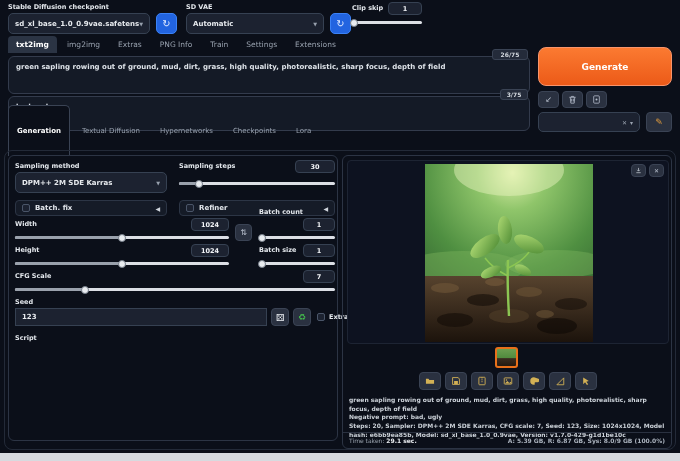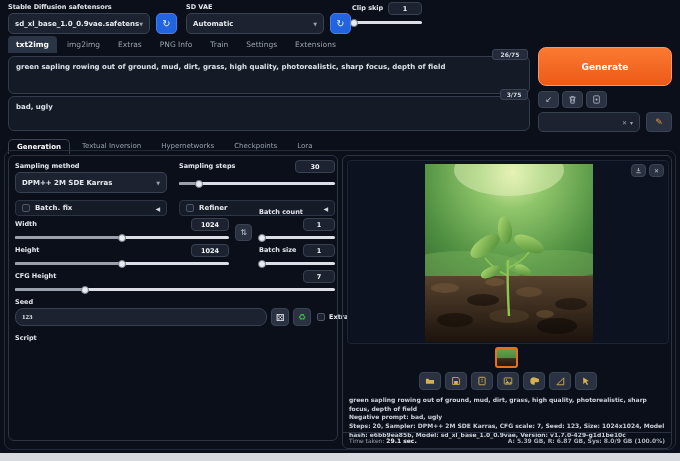--- a/index.html
+++ b/index.html
@@ -30,24 +30,24 @@
   }
   .chip {
     background:#242b3a; border:1px solid #3a4354; border-radius:3px;
     font-size:6px; font-weight:700; color:#d5dae0;
     display:flex; align-items:center; justify-content:center; z-index:5;
   }
   .ta {
     background:#141a26; border:1px solid #333b4c; border-radius:6px;
     font-size:7px; font-weight:600; color:#dde2e8; padding:6px 7px; line-height:1.3;
   }
-  .tabs { display:flex; align-items:flex-start; gap:2px; }
+  .tabs { display:flex; align-items:flex-end; gap:2px; }
   .tab { font-size:7.5px; color:#98a1ae; padding:4px 8px; cursor:pointer; white-space:nowrap; }
   .tab.active { color:#ffffff; font-weight:700; background:#2b3444; border-radius:4px 4px 0 0; }
-  .subtab { font-size:7px; color:#98a1ae; padding:3px 8px; cursor:pointer; white-space:nowrap; }
+  .subtab { font-size:7px; color:#98a1ae; padding:21px 8px; cursor:pointer; white-space:nowrap; }
   .subtab.active { color:#ffffff; font-weight:700; border:1px solid #3a4354; border-bottom:none; border-radius:5px 5px 0 0; background:#0b0f19; }
   .panel { border:1px solid #2c3444; border-radius:6px; }
   .slider { height:8px; cursor:pointer; }
   .slider .track { position:absolute; top:2px; left:0; right:0; height:3px; background:#dcdfe5; border-radius:2px; }
   .slider .fill { position:absolute; top:2px; left:0; height:3px; background:#9aa1ac; border-radius:2px; }
   .slider .handle { position:absolute; top:0px; width:8px; height:8px; background:#e9ecf0; border:1px solid #767e8a; border-radius:50%; margin-left:-4px; }
   .accord {
     background:#151b27; border:1px solid #2c3545; border-radius:4px;
     display:flex; align-items:center; padding:0 6px; gap:5px;
   }
@@ -62,21 +62,21 @@
     background:linear-gradient(180deg,#fb7a31,#ec5a18); border:1px solid #f9946b; border-radius:8px;
     color:#ffffff; font-size:9px; font-weight:700;
     display:flex; align-items:center; justify-content:center; cursor:pointer;
   }
   .infotext { font-size:6px; font-weight:700; color:#ccd2d9; line-height:1.45; }
   .icon-svg { display:block; }
 </style>
 </head>
 <body>
 
-<div class="abs lbl" style="left:8px;top:3px;">Stable Diffusion safetensors</div>
+<div class="abs lbl" style="left:8px;top:3px;">Stable Diffusion checkpoint</div>
 <div class="abs dd" style="left:8px;top:13px;width:142px;height:21px;">
   <span style="overflow:hidden;text-overflow:clip;white-space:nowrap;">sd_xl_base_1.0_0.9vae.safetensors [e6bb9ea85</span>
   <span class="caret">▼</span>
 </div>
 <div class="abs bluebtn" style="left:156px;top:13px;width:21px;height:21px;">
   <span>↻</span>
 </div>
 
 <div class="abs lbl" style="left:186px;top:3px;">SD VAE</div>
 <div class="abs dd" style="left:186px;top:13px;width:138px;height:21px;">
@@ -136,21 +136,21 @@
 <div class="abs dd" style="left:538px;top:112px;width:102px;height:20px;">
   <span style="margin-left:auto;font-size:6px;color:#9aa3b0;">✕</span>
   <span style="font-size:6px;color:#9aa3b0;margin-left:3px;">▾</span>
 </div>
 <div class="abs smallbtn" style="left:646px;top:112px;width:26px;height:20px;">
   <span style="color:#e09b3d;font-size:9px;">✎</span>
 </div>
 
 <div class="abs tabs" style="left:8px;top:139px;height:17px;gap:4px;">
   <div class="subtab active">Generation</div>
-  <div class="subtab">Textual Inversion</div>
+  <div class="subtab">Textual Diffusion</div>
   <div class="subtab">Hypernetworks</div>
   <div class="subtab">Checkpoints</div>
   <div class="subtab">Lora</div>
 </div>
 
 <div class="abs" style="left:4px;top:150px;width:672px;height:300px;border:1px solid #232a38;border-radius:8px;"></div>
 
 <div class="abs panel" style="left:8px;top:155px;width:330px;height:286px;">
 
   <div class="abs lbl" style="left:6px;top:6px;">Sampling method</div>
@@ -205,30 +205,30 @@
     <div class="handle" style="left:50%;"></div>
   </div>
 
   <div class="abs lbl" style="left:250px;top:90px;">Batch size</div>
   <div class="abs valbox" style="left:294px;top:88px;width:32px;height:13px;">1</div>
   <div class="abs slider" style="left:250px;top:104px;width:76px;">
     <div class="track"></div>
     <div class="handle" style="left:4%;"></div>
   </div>
 
-  <div class="abs lbl" style="left:6px;top:116px;">CFG Height</div>
+  <div class="abs lbl" style="left:6px;top:116px;">CFG Scale</div>
   <div class="abs valbox" style="left:294px;top:114px;width:32px;height:13px;">7</div>
   <div class="abs slider" style="left:6px;top:130px;width:320px;">
     <div class="track"></div>
     <div class="fill" style="width:22%;"></div>
     <div class="handle" style="left:22%;"></div>
   </div>
 
   <div class="abs lbl" style="left:6px;top:142px;">Seed</div>
-  <div class="abs dd" style="left:6px;top:152px;width:252px;height:18px;border-radius:8px;font-family:Liberation Serif, serif;">
+  <div class="abs dd" style="left:6px;top:152px;width:252px;height:18px;border-radius:0;">
     <span>123</span>
   </div>
   <div class="abs smallbtn" style="left:262px;top:152px;width:18px;height:18px;">
     <span style="font-size:10px;color:#eef1f5;">⚄</span>
   </div>
   <div class="abs smallbtn" style="left:284px;top:152px;width:18px;height:18px;">
     <span style="font-size:9px;color:#43b84c;">♻</span>
   </div>
   <span class="abs cb" style="left:308px;top:157px;"></span>
   <div class="abs lbl" style="left:320px;top:157px;font-size:6.5px;">Extra</div>

